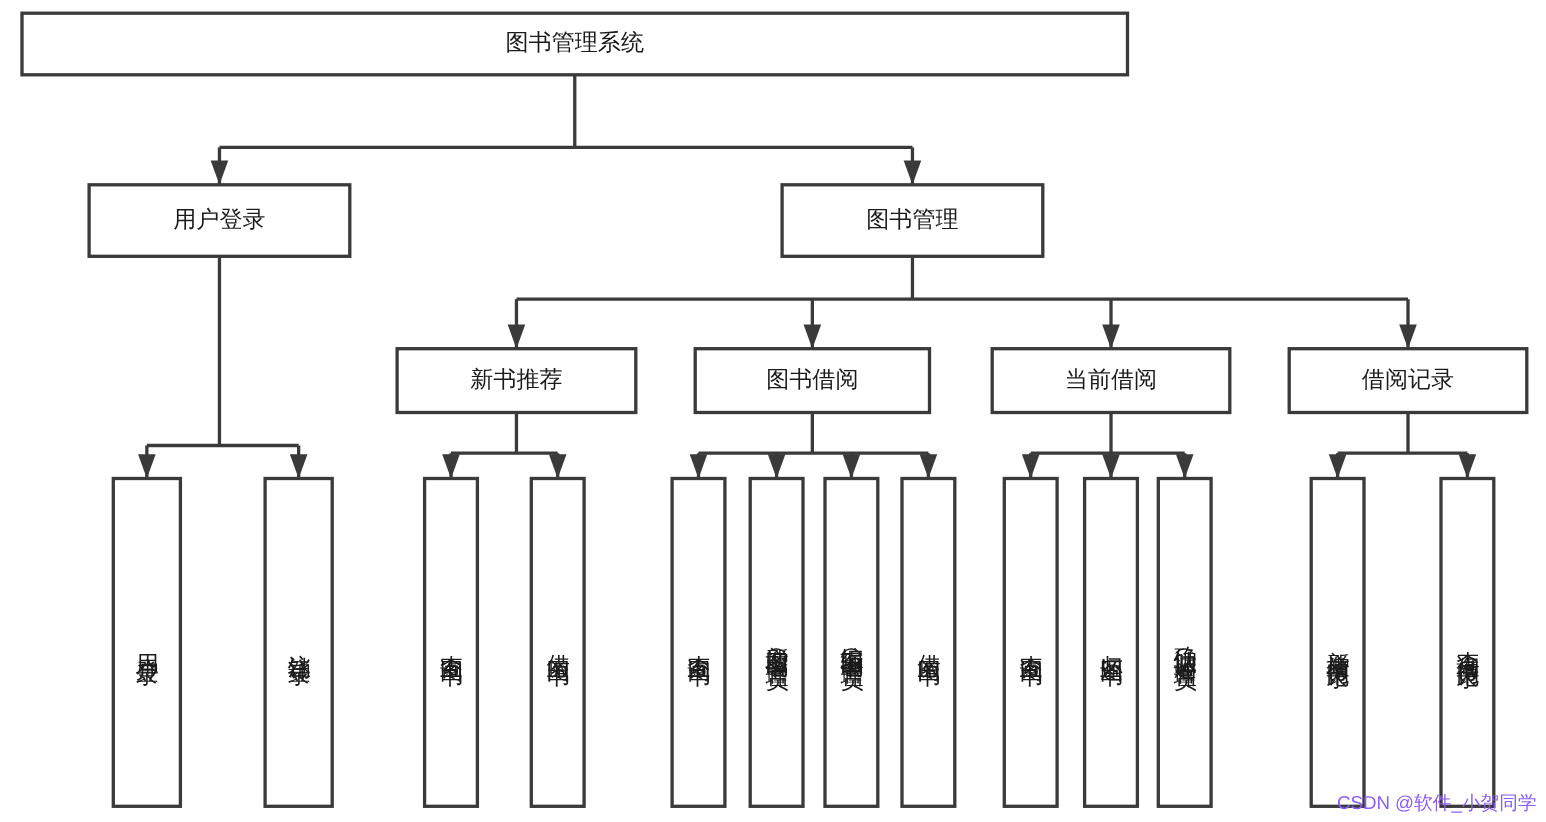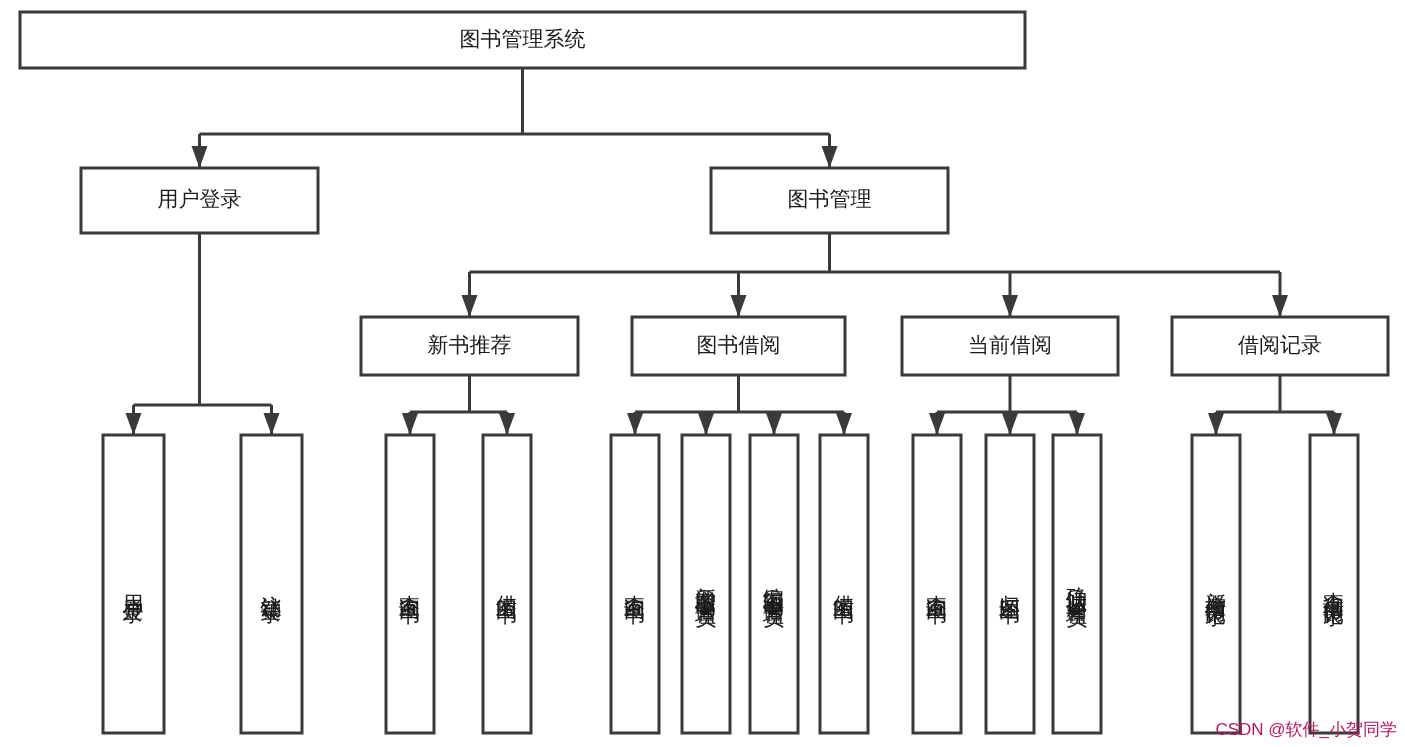--- a/index.html
+++ b/index.html
@@ -22,21 +22,21 @@
     font-family:"Liberation Sans","DejaVu Sans",sans-serif;
     fill:#1b1b1b;font-size:21px;
     writing-mode:vertical-rl;
     text-orientation:upright;
     letter-spacing:3px;
     dominant-baseline:central;text-anchor:middle;
   }
   .watermark{
     position:absolute;right:8px;bottom:6px;
     font-family:"Liberation Sans","DejaVu Sans",sans-serif;
-    font-size:17px;color:#be185d;white-space:nowrap;
+    font-size:17px;color:#8b5cf6;white-space:nowrap;
     user-select:none;pointer-events:none;
   }
 </style>
 </head>
 <body>
 
 <div id="diagram-root">
 
   <svg id="tree" viewBox="0 0 1405 747" xmlns="http://www.w3.org/2000/svg">
 

